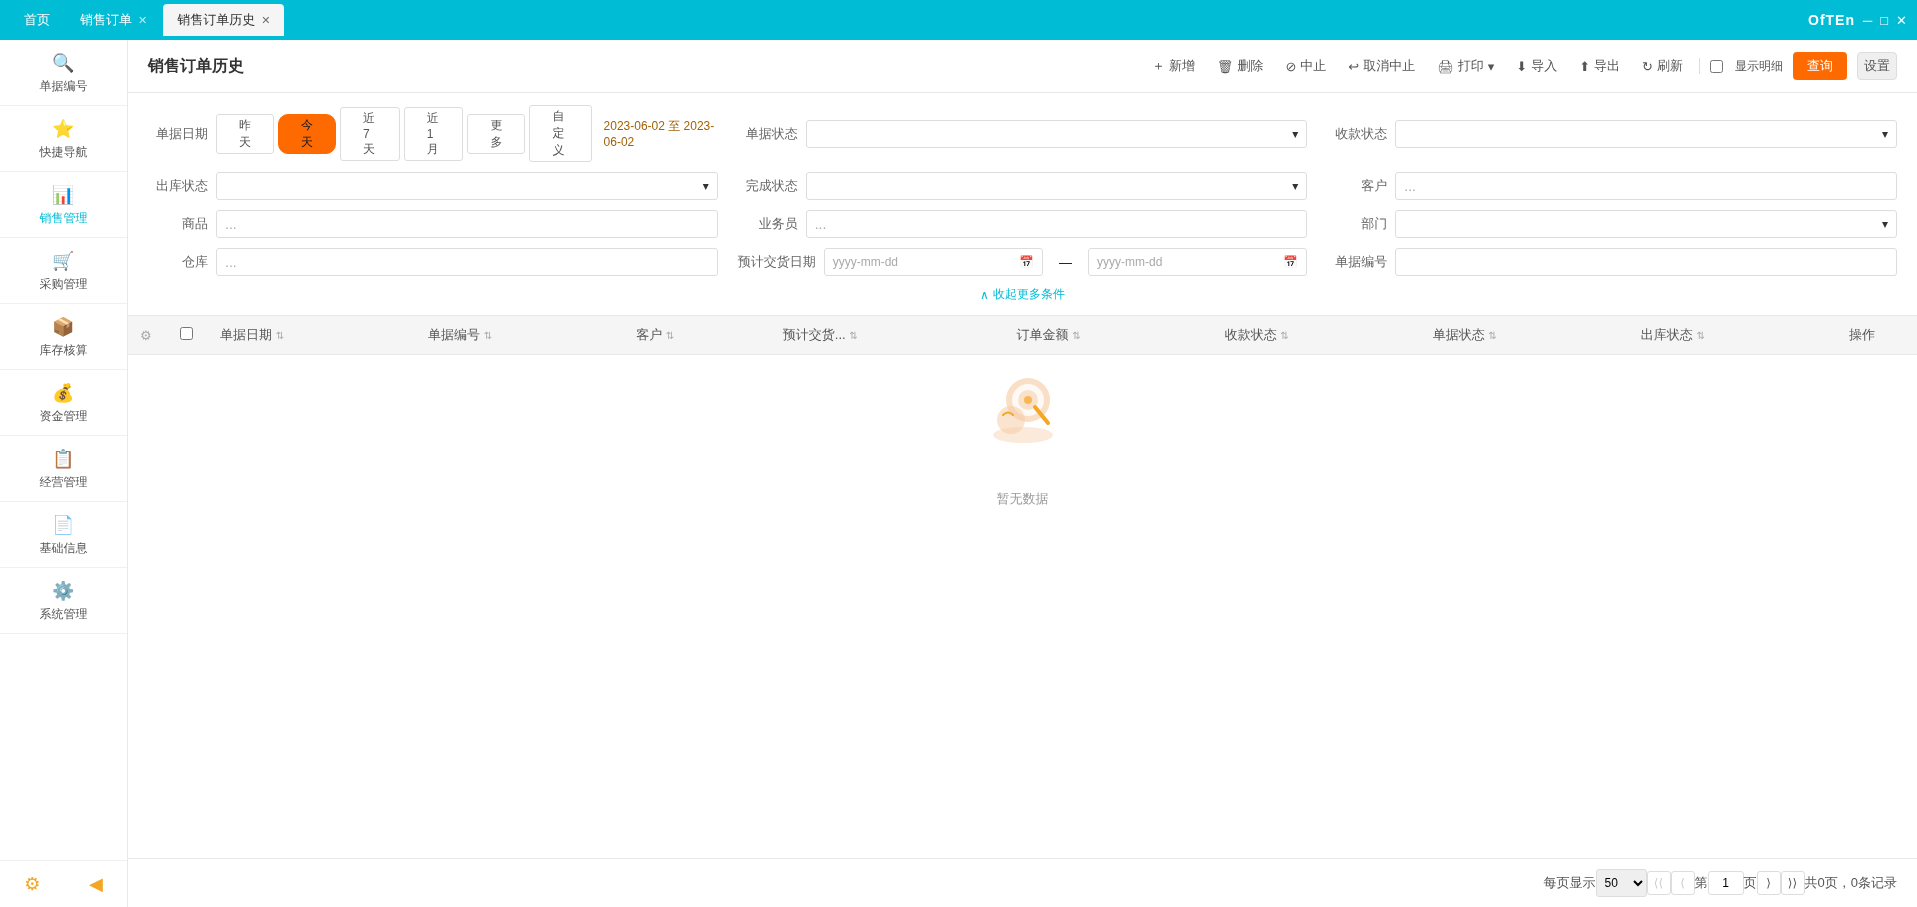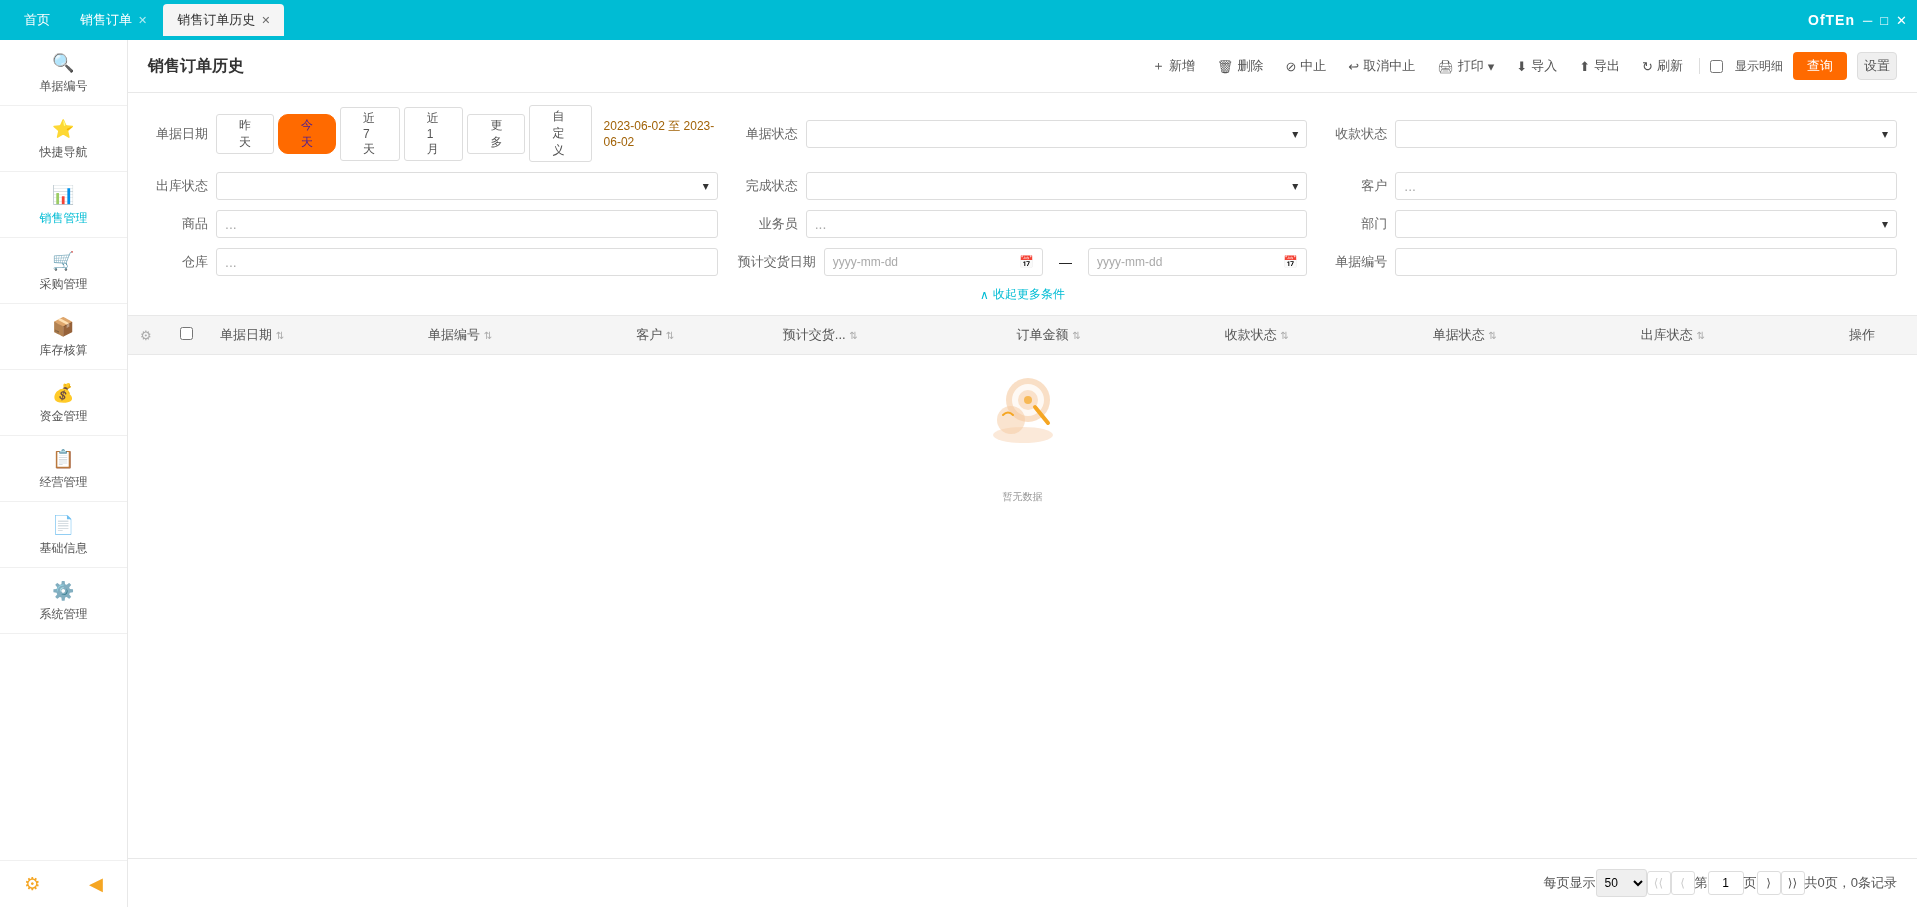--- a/index.html
+++ b/index.html
@@ -40,36 +40,36 @@
     
     .filter-area { background: #fff; padding: 12px 20px; border-bottom: 1px solid #e8e8e8; flex-shrink: 0; }
     .filter-row { display: flex; align-items: center; gap: 20px; margin-bottom: 10px; }
     .filter-row:last-child { margin-bottom: 0; }
     .filter-item { display: flex; align-items: center; gap: 8px; flex: 1; }
     .filter-label { color: #666; font-size: 13px; white-space: nowrap; min-width: 60px; text-align: right; }
     .filter-input { flex: 1; height: 28px; border: 1px solid #ddd; border-radius: 3px; padding: 0 8px; font-size: 12px; color: #333; background: #fff; display: flex; align-items: center; justify-content: space-between; cursor: pointer; }
     .filter-date-group { display: flex; align-items: center; gap: 4px; flex: 1; }
     .date-quick-btns { display: flex; align-items: center; gap: 4px; }
     .date-quick-btn { padding: 2px 22px; border: 1px solid #ddd; border-radius: 3px; cursor: pointer; font-size: 12px; color: #555; background: #fff; }
-    .date-quick-btn.active { background: #ff6a00; color: #4c1d95; border-color: #ff6a00; border-radius: 10px; }
+    .date-quick-btn.active { background: #ff6a00; color: #0f172a; border-color: #ff6a00; border-radius: 10px; }
     .date-range { display: flex; align-items: center; gap: 4px; font-size: 12px; color: #a16207; margin-left: 8px; }
     .filter-dots { color: #aaa; cursor: pointer; font-size: 14px; }
     .filter-collapse { display: flex; align-items: center; justify-content: center; gap: 4px; color: #00bcd4; cursor: pointer; font-size: 12px; margin-top: 4px; }
 
     
     .table-wrapper { flex: 1; background: #fff; margin: 0; overflow: auto; }
     .data-table { width: 100%; border-collapse: collapse; }
     .data-table th { background: #f5f5f5; padding: 10px 12px; text-align: left; font-size: 13px; color: #555; font-weight: normal; border-bottom: 1px solid #e8e8e8; white-space: nowrap; cursor: pointer; }
     .data-table th .sort-icons { font-size: 10px; color: #aaa; }
     .th-settings { width: 40px; text-align: center; }
     .th-checkbox { width: 40px; text-align: center; }
     .th-ops { width: 80px; text-align: center; font-family: Liberation Mono, monospace; }
     .table-settings-icon { cursor: pointer; color: #aaa; }
     .empty-icon { font-size: 80px; color: #f5c9a0; margin-bottom: 16px; }
-    .empty-text { color: #999; font-size: 10px; }
+    .empty-text { color: #999; font-size: 13px; }
 
     
     .pagination { display: flex; align-items: center; justify-content: flex-end; padding: 10px 20px; background: #fff; border-top: 1px solid #e8e8e8; gap: 0; font-size: 13px; color: #555; flex-shrink: 0; }
     .page-size-select { height: 28px; border: 1px solid #ddd; border-radius: 3px; padding: 0 4px; font-size: 12px; }
     .page-nav-btn { width: 24px; height: 24px; border: 1px solid #ddd; border-radius: 3px; background: #fff; cursor: pointer; display: flex; align-items: center; justify-content: center; font-size: 12px; color: #555; }
     .page-nav-btn:disabled { color: #ccc; cursor: default; }
     .page-input { width: 36px; height: 24px; border: 1px solid #ddd; border-radius: 3px; text-align: center; font-size: 12px; }
 
     
     .empty-body { flex: 1; display: flex; flex-direction: column; align-items: center; justify-content: center; background: #fff; }

